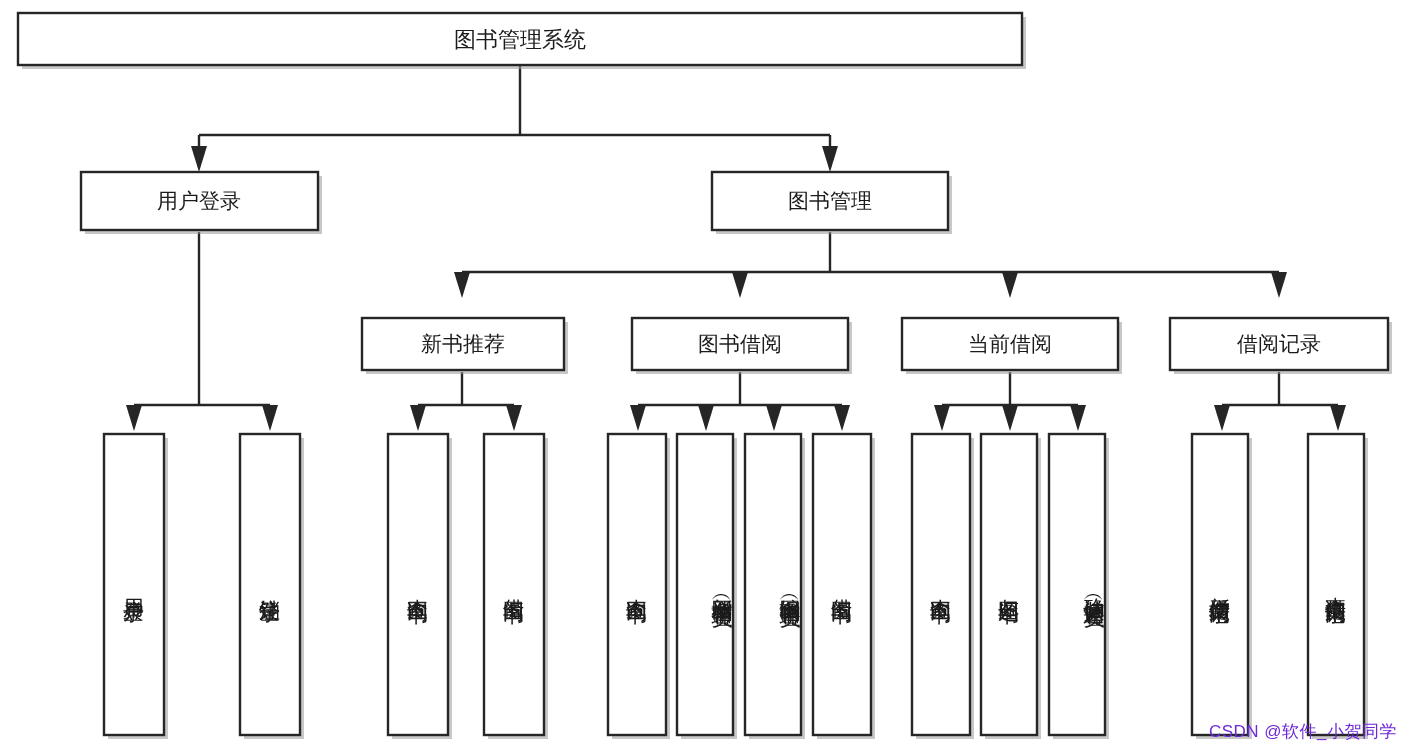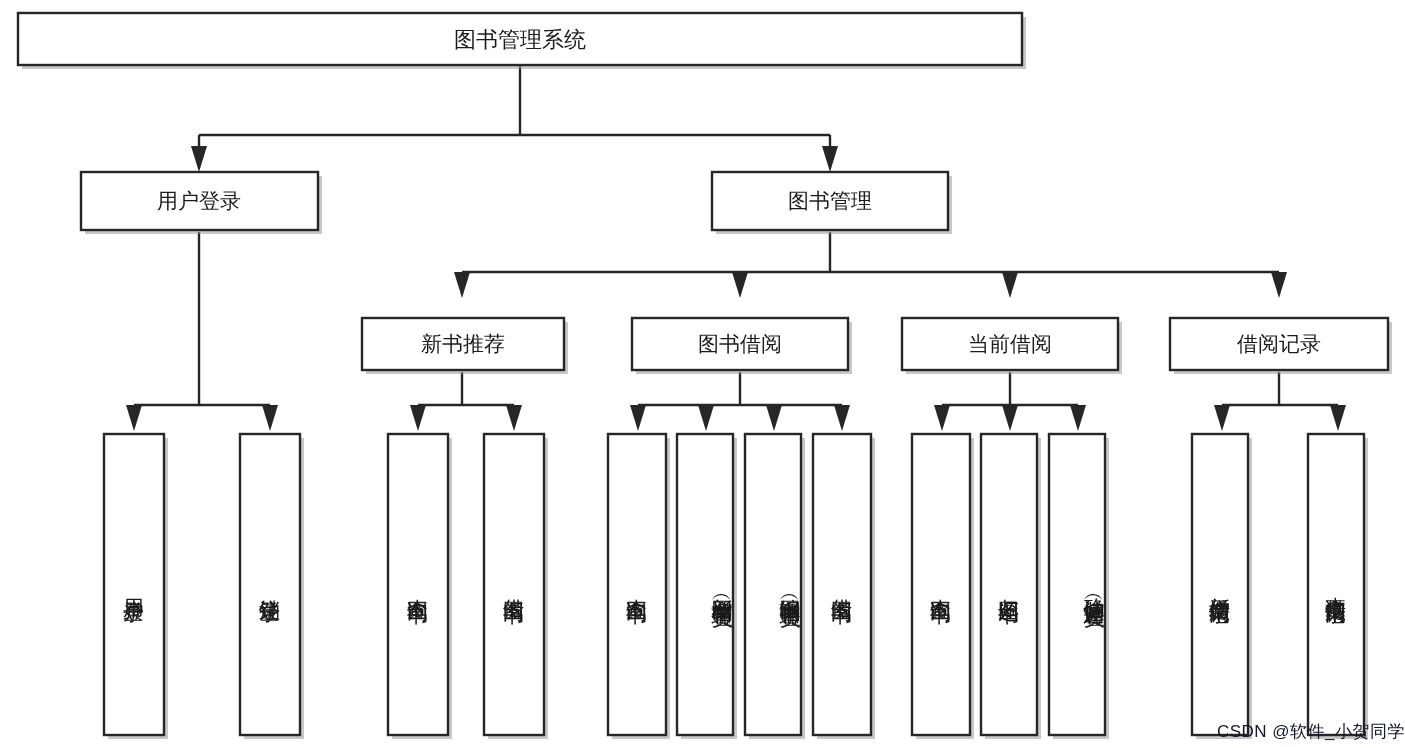--- a/index.html
+++ b/index.html
@@ -70,25 +70,25 @@
     letter-spacing: 1.5px;
     display: flex;
     align-items: center;
     justify-content: center;
     white-space: nowrap;
     user-select: none;
     pointer-events: none;
   }
   .watermark {
     position: absolute;
-    right: 0;
+    right: 8px;
     bottom: 4px;
     font-family: "Liberation Sans", "DejaVu Sans", sans-serif;
     font-size: 17px;
-    color: #0f172a;
+    color: #6d28d9;
     letter-spacing: 0.5px;
     white-space: nowrap;
     user-select: none;
   }
 </style>
 </head>
 <body>
 
 <div id="diagram-root">
 

